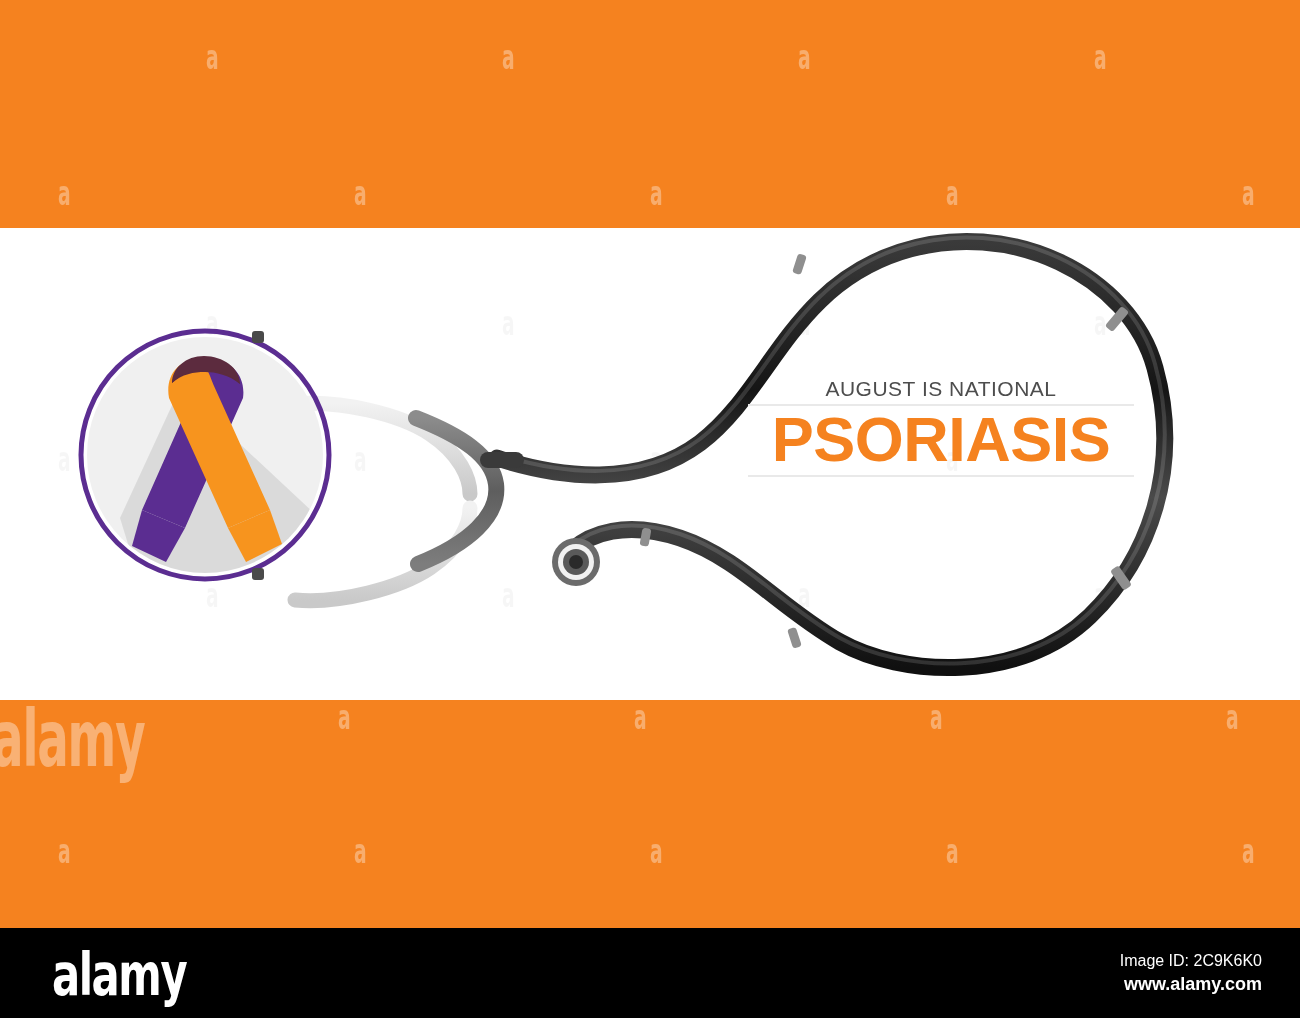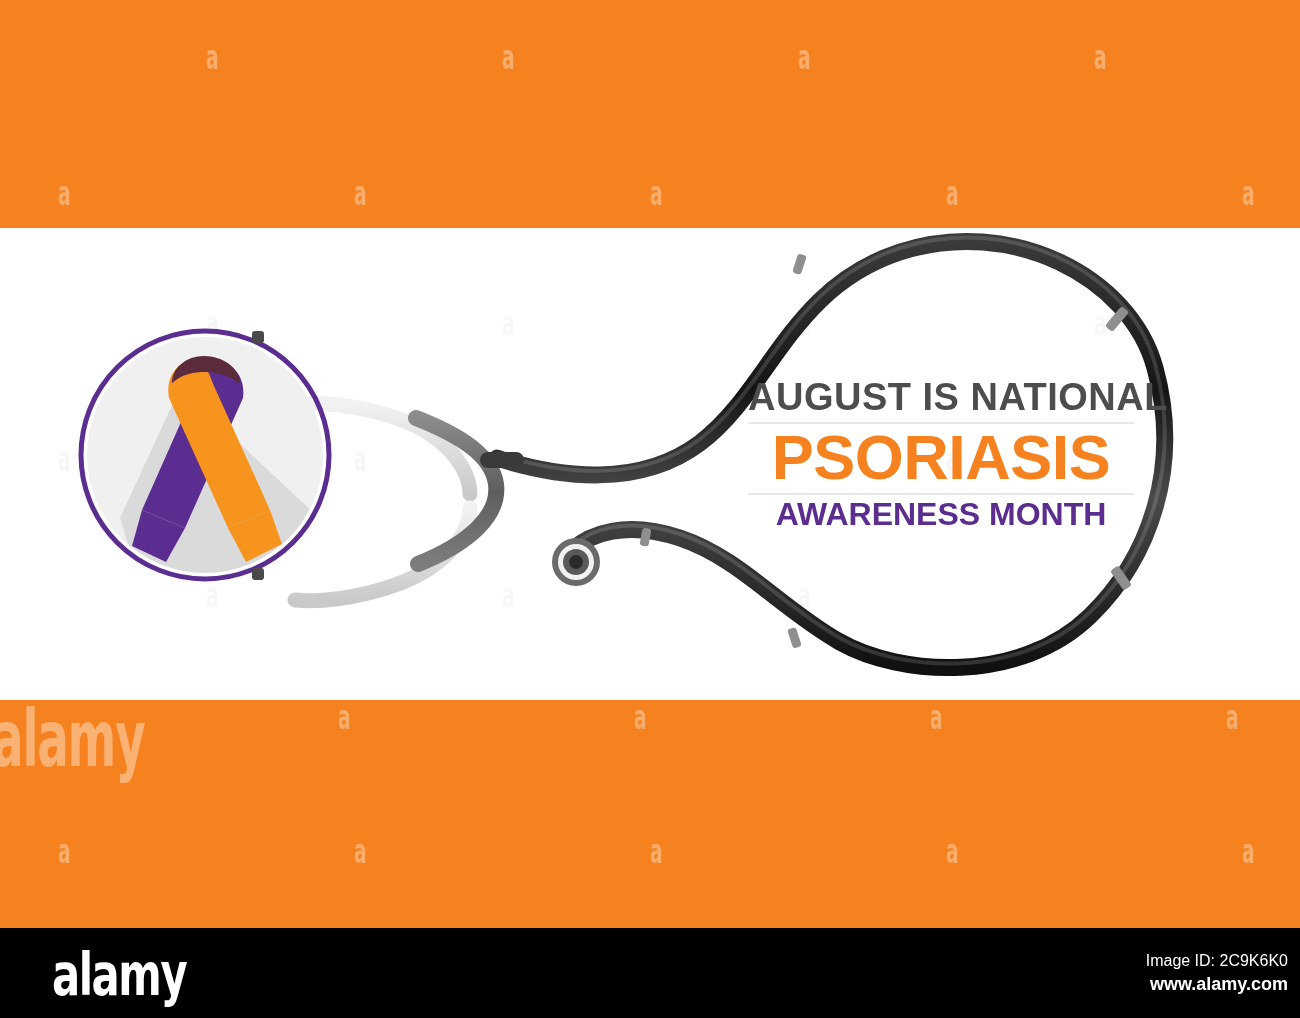--- a/index.html
+++ b/index.html
@@ -73,22 +73,22 @@
   
   #text-block {
     position: absolute;
     left: 748px;
     top: 378px;
     width: 386px;
     text-align: center;
   }
   #line-august {
     font-family: "Liberation Sans", sans-serif;
-    font-size: 38px;
-    font-weight: bold;
+    font-size: 21px;
+    font-weight: normal;
     letter-spacing: 0.5px;
     color: #4d4d4d;
     line-height: 1.05;
     white-space: nowrap;
   }
   .rule {
     height: 2px;
     background: #e9e9e9;
     margin: 4px 0 2px 0;
   }
@@ -126,21 +126,21 @@
     font-family: "DejaVu Sans", sans-serif;
     font-weight: bold;
     font-size: 58px;
     line-height: 1;
     letter-spacing: -2px;
     transform: scaleX(0.72);
     transform-origin: left top;
   }
   #alamy-meta {
     position: absolute;
-    right: 12px; top: 22px;
+    right: 38px; top: 22px;
     text-align: right;
     color: #ffffff;
   }
   #img-id {
     font-family: "Liberation Sans", sans-serif;
     font-size: 16px;
     font-weight: normal;
     line-height: 1.4;
   }
   #site-url {
@@ -294,21 +294,20 @@
       <rect x="252" y="103" width="12" height="12" rx="3" fill="#4a4a4a"></rect>
       <rect x="252" y="340" width="12" height="12" rx="3" fill="#4a4a4a"></rect>
     </g>
   </svg>
 
   <div id="text-block">
     <div id="line-august">AUGUST IS NATIONAL</div>
     <div class="rule"></div>
     <div id="line-psoriasis">PSORIASIS</div>
     <div class="rule"></div>
-    <div id="line-awareness">AWARENESS MONTH</div>
   </div>
 
   <div class="band" id="band-bottom"></div>
 
   <div class="wm-word" style="left:-8px; top:700px;">alamy</div>
 
   <div class="wm" style="left:338px; top:700px;">a</div>
   <div class="wm" style="left:634px; top:700px;">a</div>
   <div class="wm" style="left:930px; top:700px;">a</div>
   <div class="wm" style="left:1226px;top:700px;">a</div>

